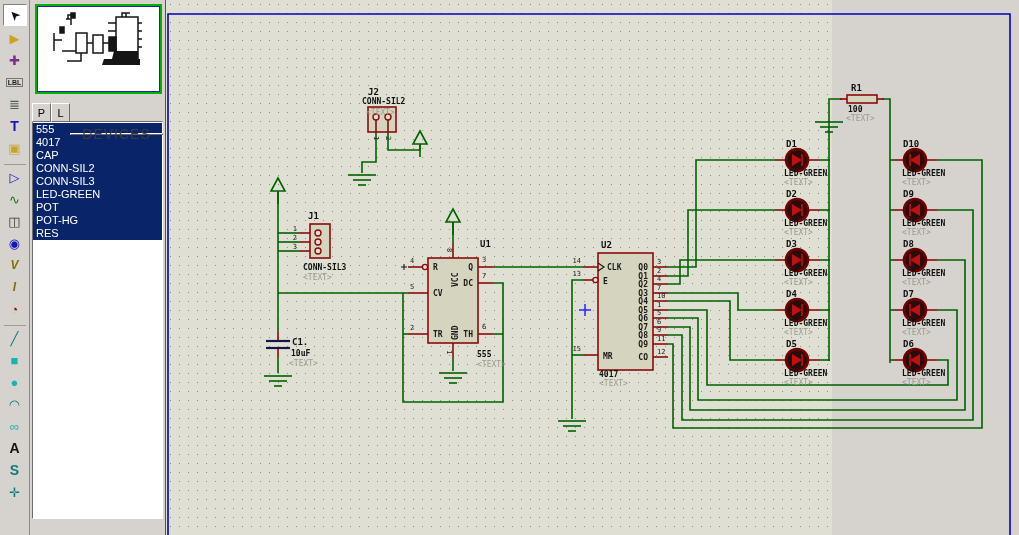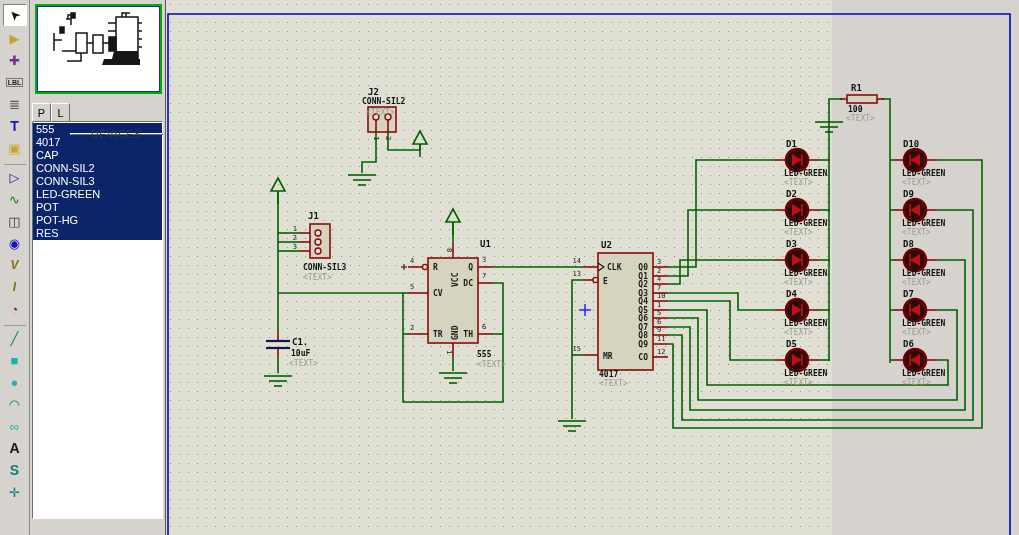--- a/index.html
+++ b/index.html
@@ -34,21 +34,21 @@
   .tool:nth-child(12) span,.tool:nth-child(13) span{font-weight:bold;font-size:12px;font-style:italic;}
   .tool:nth-child(8),.tool:nth-child(15){border-top:1px solid #9a9a9a;margin-top:5px;padding-top:2px;}
   
   #sidepanel{position:absolute;left:30px;top:0;width:136px;height:535px;background:var(--panel-bg);box-sizing:border-box;border-right:1px solid #555;}
   #preview{margin:4px 3px 0 5px;height:90px;background:var(--panel-bg);border:2px solid #00b000;box-sizing:border-box;}
   #preview .inner{width:100%;height:100%;background:#fff;box-sizing:border-box;border:1px solid #2323b8;}
   #selhead{display:flex;margin:9px 2px 0 2px;height:17px;}
   .pl-btn{width:17px;height:17px;background:var(--panel-bg);border:1px solid;border-color:#fff #6d6d6d #6d6d6d #fff;
      font-size:11px;display:flex;align-items:center;justify-content:center;cursor:pointer;}
   #devtitle{flex:1;background:#c6c3bd;border:1px solid;border-color:#fff #6d6d6d #6d6d6d #fff;color:#3c3c3c;
-     font-size:10px;display:flex;align-items:center;justify-content:center;letter-spacing:1px;margin-top:30px;}
+     font-size:14px;display:flex;align-items:center;justify-content:center;letter-spacing:1px;margin-top:30px;}
   #devlist{margin:1px 2px 0 2px;height:394px;background:#fff;border:1px solid;border-color:#6d6d6d #fff #fff #6d6d6d;
      overflow:hidden;list-style:none;padding:1px 0;font-size:11px;}
   #devlist li{height:13px;line-height:13px;padding-left:3px;color:#000;cursor:pointer;white-space:nowrap;}
   #devlist li.selected{background:var(--select-bg);color:#fff;}
 </style>
 </head>
 <body>
 
 <div id="root">
 

